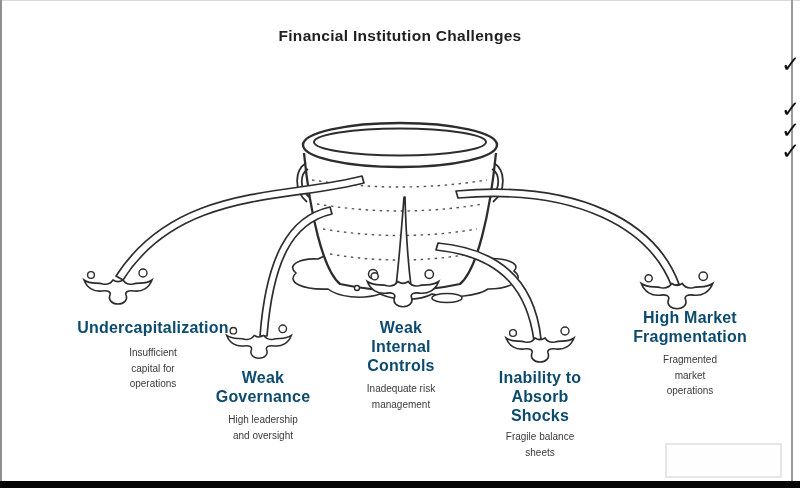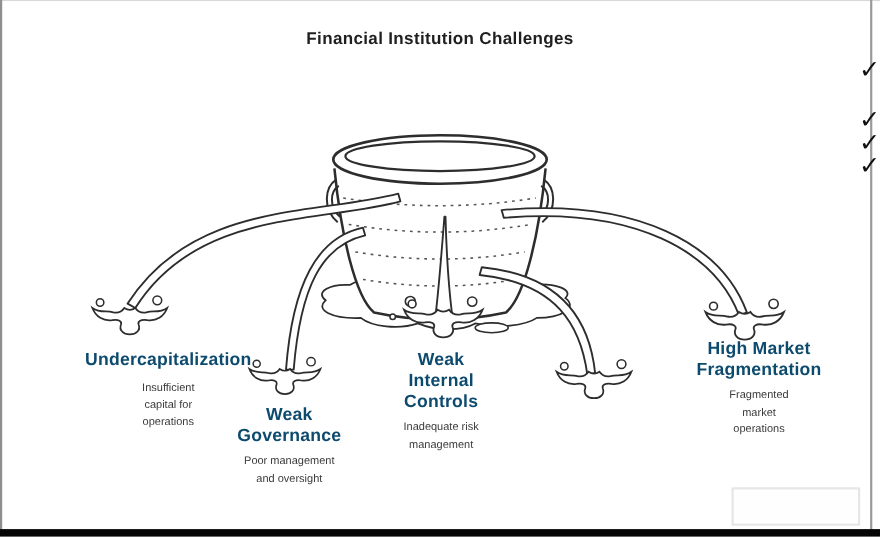--- a/index.html
+++ b/index.html
@@ -128,29 +128,36 @@
 
   <div class="label l1">
     <span class="t">Undercapitalization</span>
     <span class="s">Insufficient
 capital for
 operations</span>
   </div>
   <div class="label l2">
     <span class="t">Weak
 Governance</span>
-    <span class="s">Poor management
+    <span class="s">High leadership
 and oversight</span>
   </div>
   <div class="label l3">
     <span class="t">Weak
 Internal
 Controls</span>
     <span class="s">Inadequate risk
 management</span>
+  </div>
+  <div class="label l4">
+    <span class="t">Inability to
+Absorb
+Shocks</span>
+    <span class="s">Fragile balance
+sheets</span>
   </div>
   <div class="label l5">
     <span class="t">High Market
 Fragmentation</span>
     <span class="s">Fragmented
 market
 operations</span>
   </div>
 
   <span class="check c1">✓</span>

